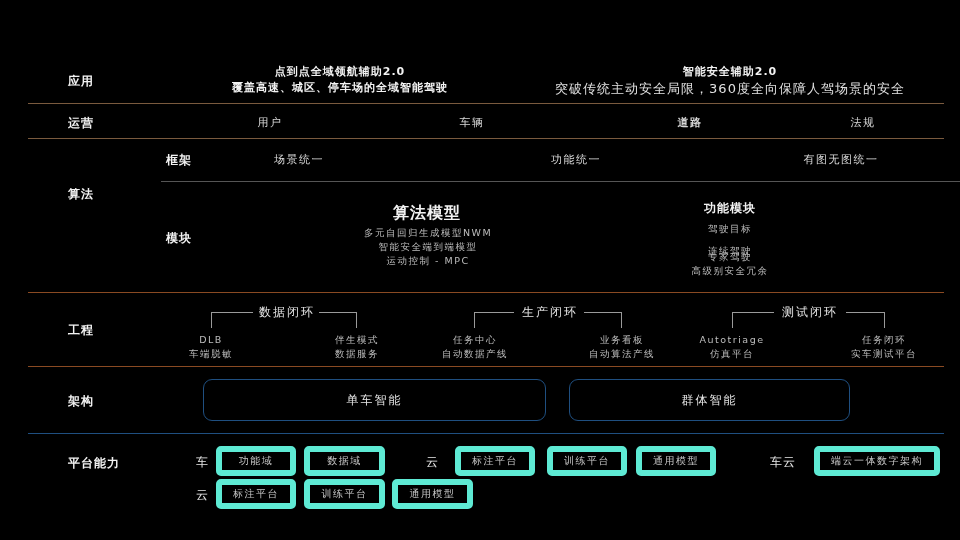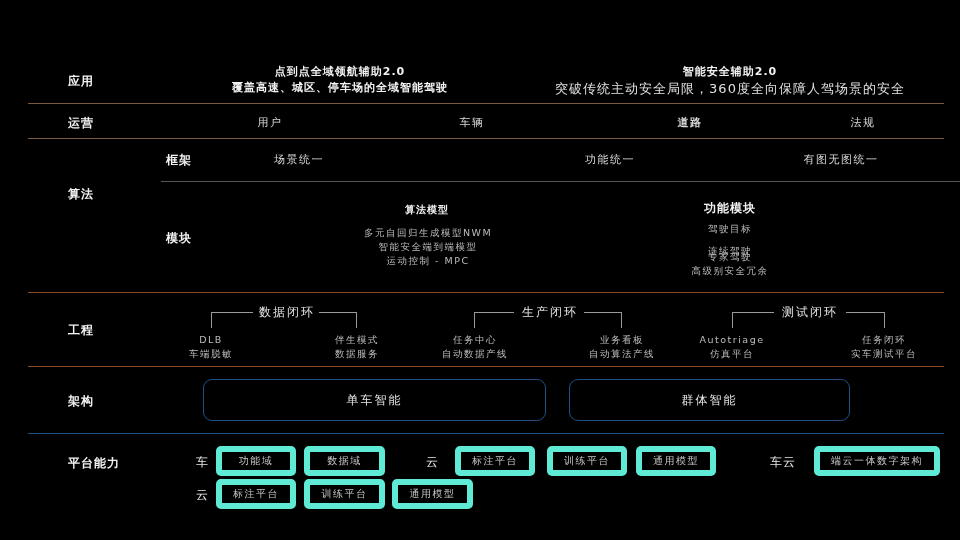--- a/index.html
+++ b/index.html
@@ -40,28 +40,28 @@
 <div class="abs center t-norm" style="left:270px; top:115px;">用户</div>
 <div class="abs center t-norm" style="left:472px; top:115px;">车辆</div>
 <div class="abs center t-norm" style="left:690px; top:115px;font-weight:bold;">道路</div>
 <div class="abs center t-norm" style="left:863px; top:115px;">法规</div>
 
 <div class="hline brown" style="left:28px; top:138px; width:916px;"></div>
 
 <div class="row-label" style="top:186px;">算法</div>
 <div class="abs t-bold" style="left:166px; top:152px; font-size:12px;">框架</div>
 <div class="abs center t-norm" style="left:299px; top:152px;">场景统一</div>
-<div class="abs center t-norm" style="left:576px; top:152px;margin-left:34px;">功能统一</div>
+<div class="abs center t-norm" style="left:576px; top:152px;">功能统一</div>
 <div class="abs center t-norm" style="left:841px; top:152px;">有图无图统一</div>
 
 <div class="hline gray" style="left:161px; top:181px; width:799px;"></div>
 
 <div class="abs t-bold" style="left:166px; top:230px; font-size:12px;">模块</div>
 
-<div class="abs center t-bold" style="left:427px; top:203px; font-size:10px;">算法模型</div>
+<div class="abs center t-bold" style="left:427px; top:203px; font-size:16px;">算法模型</div>
 <div class="abs center t-small" style="left:428px; top:226px;">多元自回归生成模型NWM</div>
 <div class="abs center t-small" style="left:428px; top:240px;">智能安全端到端模型</div>
 <div class="abs center t-small" style="left:428px; top:254px;text-align:right;">运动控制 - MPC</div>
 
 <div class="abs center t-bold" style="left:730px; top:200px; font-size:12px;">功能模块</div>
 <div class="abs center t-small" style="left:730px; top:222px;">驾驶目标</div>
 <div class="abs center t-small" style="left:730px; top:236px;margin-top:8px;">连续驾驶</div>
 <div class="abs center t-small" style="left:730px; top:250px;">专家驾驶</div>
 <div class="abs center t-small" style="left:730px; top:264px;">高级别安全冗余</div>
 

